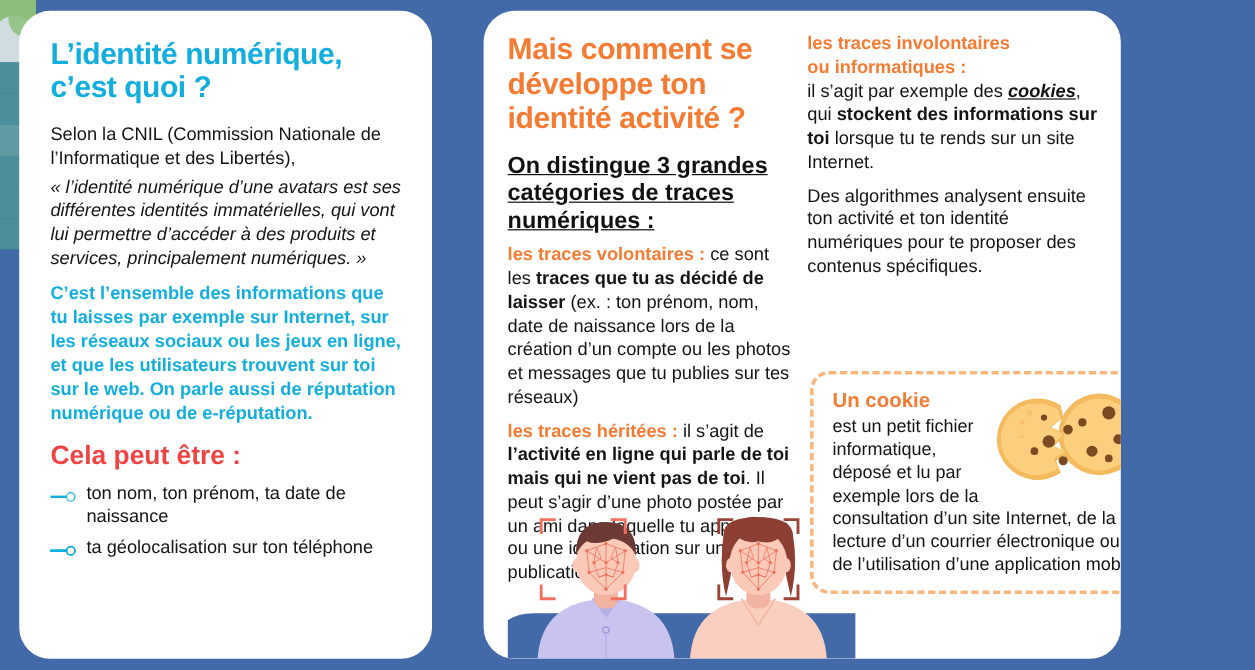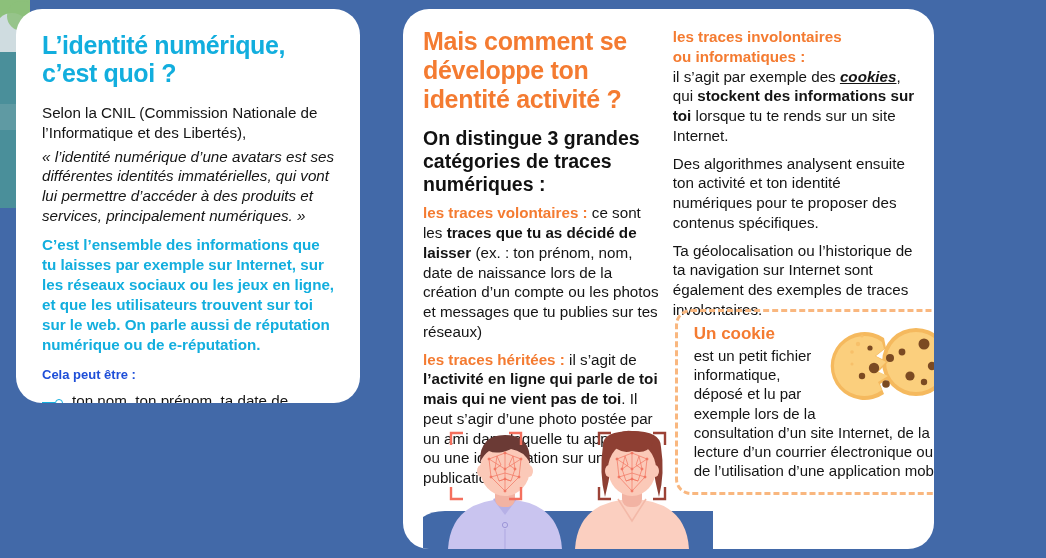--- a/index.html
+++ b/index.html
@@ -27,21 +27,21 @@
   
   .card {
     position: absolute;
     background: #ffffff;
     border-radius: 26px;
     z-index: 3;
     overflow: hidden;
   }
   #card-left {
     left: 16px; top: 9px;
-    width: 344px; height: 394px;
+    width: 344px; height: 540px;
   }
   #card-right {
     left: 403px; top: 9px;
     width: 531px; height: 540px;
   }
 
   .pad-left {
     padding: 22px 22px 0 26px;
   }
 
@@ -78,30 +78,31 @@
   }
   .blue-bold {
     color: #12aede;
     font-weight: bold;
     font-size: 15.2px;
     line-height: 1.32;
     margin: 0 0 12px 0;
   }
   .h-black {
     font-weight: bold;
-    font-size: 13px;
-    color: #1d4ed8;
+    font-size: 22px;
+    color: #ef4444;
     margin: 0 0 9px 0;
   }
   .h-black-big {
     font-weight: bold;
     font-size: 19.5px;
     line-height: 1.18;
     color: #111;
     margin: 0 0 7px 0;
+    text-decoration: underline;
   }
   .orange-lead {
     color: #f47b31;
     font-weight: bold;
   }
   b { font-weight: bold; }
   i.bi { font-style: italic; font-weight: bold; text-decoration: underline; }
 
   
   ul.dash-list {
@@ -386,21 +387,20 @@
       <p class="body">
         <span class="orange-lead">les traces involontaires</span><br>
         <span class="orange-lead">ou informatiques :</span><br>
         <span>il s’agit par exemple des</span>
         <i class="bi">cookies</i><span>, qui</span>
         <b>stockent des informations sur toi</b>
         <span>lorsque tu te rends sur un site Internet.</span>
       </p>
 
       <p class="body">Des algorithmes analysent ensuite ton activité et ton identité numériques pour te proposer des contenus spécifiques.</p>
-      <p class="body">Ta géolocalisation ou l’historique de ta navigation sur Internet sont également des exemples de traces involontaires.</p>
 
       <div id="cookie-box">
         <div id="cookie-img">
           <svg viewBox="0 0 130 100" width="130" height="100">
             <circle cx="88" cy="44" r="34" fill="#f5b95e"></circle>
             <circle cx="88" cy="44" r="30" fill="#fbcf7d"></circle>
             <circle cx="96" cy="26" r="5.5" fill="#7b4a22"></circle>
             <circle cx="104" cy="48" r="4.2" fill="#7b4a22"></circle>
             <circle cx="82" cy="58" r="4.6" fill="#7b4a22"></circle>
             <circle cx="74" cy="34" r="3.4" fill="#7b4a22"></circle>

